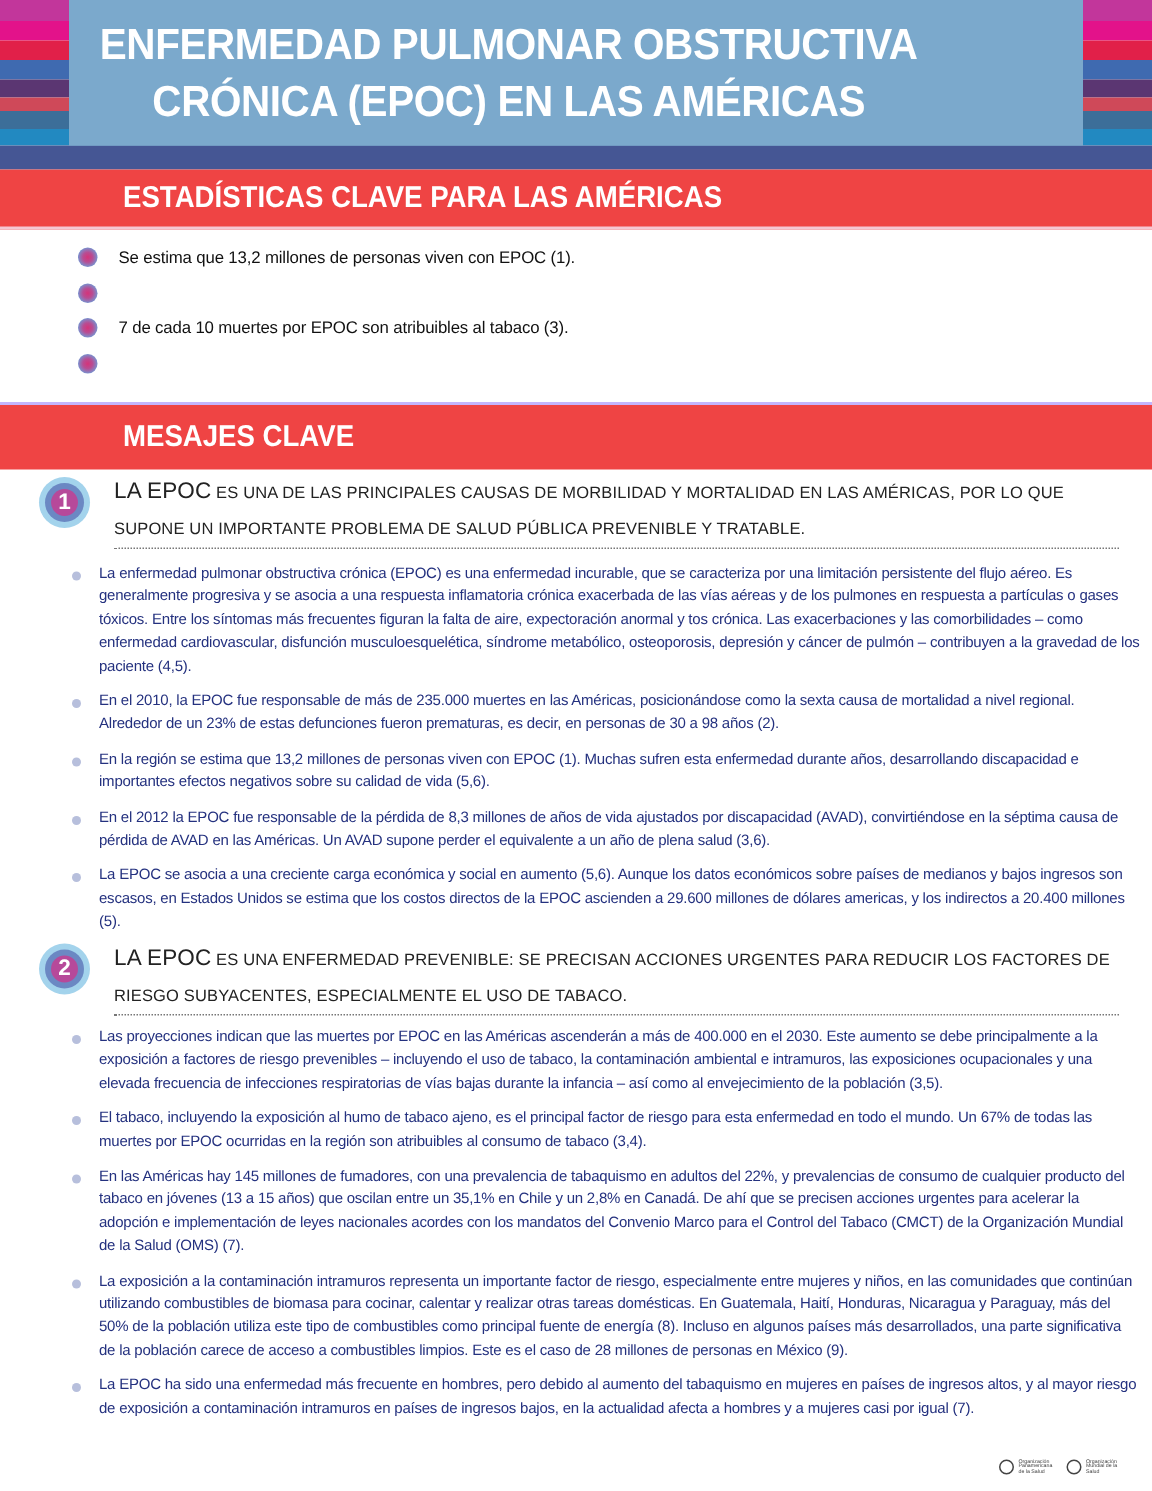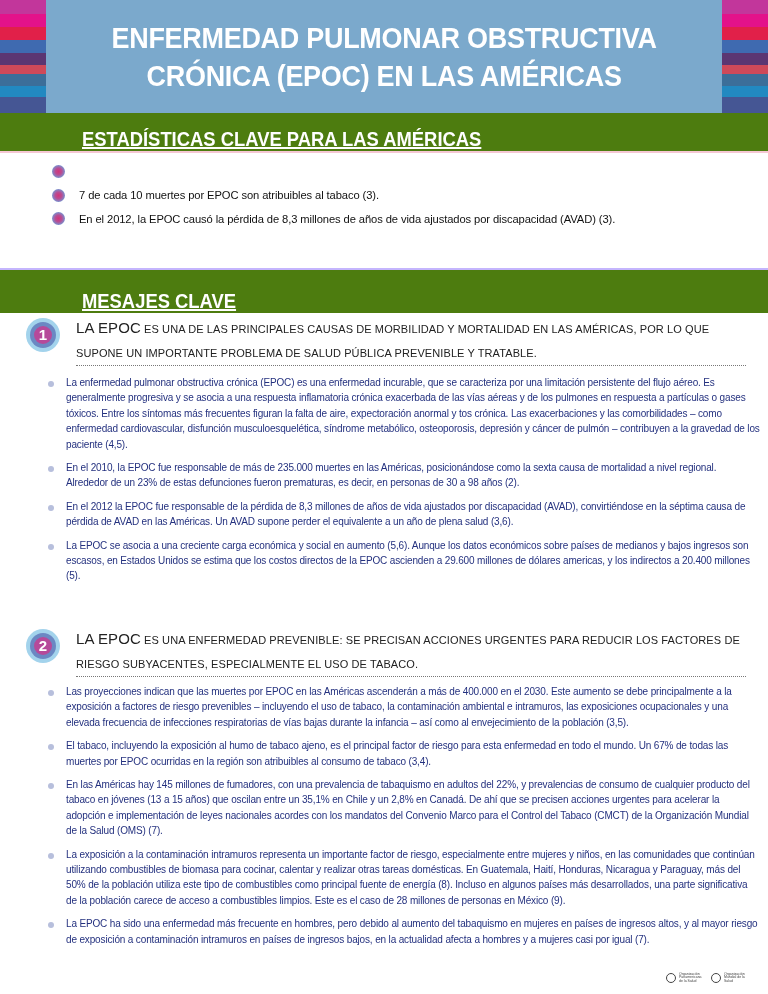--- a/index.html
+++ b/index.html
@@ -3,34 +3,34 @@
 <meta charset="utf-8">
 <style>
   * { box-sizing: border-box; margin: 0; padding: 0; }
   html, body { width: 768px; height: 994px; overflow: hidden; background: #ffffff; }
   body { font-family: "Liberation Sans", sans-serif; position: relative; }
 
   .stripes { position: absolute; top: 0; left: 0; width: 768px; height: 113px; }
   .stripe { width: 100%; }
 
   .title-box {
-    position: absolute; left: 46px; top: 0; width: 438px; height: 113px;
+    position: absolute; left: 46px; top: 0; width: 438px; height: 97px;
     background: #7ba9cc; width: 676px;
-    display: flex; flex-direction: column; align-items: center; justify-content: center;
+    display: flex; flex-direction: column; align-items: flex-start; justify-content: center;
   }
   .title-box h1 {
     color: #ffffff; font-family: "Liberation Sans", sans-serif; font-weight: bold;
     font-size: 29px; line-height: 38px; text-align: center; letter-spacing: -0.3px;
     transform: scaleX(0.93);
   }
 
   .band {
-    position: absolute; left: 0; width: 768px; background: #4d7c0f;
+    position: absolute; left: 0; width: 768px; background: #ef4444;
     color: #fff; font-weight: bold; font-size: 20px; padding-left: 82px;
-    display: flex; align-items: flex-end; text-decoration: underline;
+    display: flex; align-items: center;
   }
   .band span { transform: scaleX(0.92); transform-origin: left center; display: inline-block; }
   .band.stats { top: 113px; height: 40px; }
   .band.msgs { top: 268px; height: 45px; border-top: 2px solid #c4b5fd; }
   .band.stats { border-bottom: 2px solid #f5c7d3; }
 
   .stats-list { position: absolute; top: 160px; left: 52px; width: 700px; }
   .stat-item { display: flex; align-items: center; height: 23.5px; }
   .stat-bullet {
     width: 13px; height: 13px; border-radius: 50%; margin-right: 14px; flex-shrink: 0;
@@ -92,28 +92,31 @@
   </h1>
 </div>
 
 <div class="band stats">
   <span>ESTADÍSTICAS CLAVE PARA LAS AMÉRICAS</span>
 </div>
 
 <div class="stats-list">
   <div class="stat-item">
     <span class="stat-bullet"></span>
+    <span class="stat-text">Se estima que 13,2 millones de personas viven con EPOC (1).</span>
+  </div>
+  <div class="stat-item">
+    <span class="stat-bullet"></span>
   </div>
   <div class="stat-item">
     <span class="stat-bullet"></span>
     <span class="stat-text">7 de cada 10 muertes por EPOC son atribuibles al tabaco (3).</span>
   </div>
   <div class="stat-item">
     <span class="stat-bullet"></span>
-    <span class="stat-text">En el 2012, la EPOC causó la pérdida de  8,3 millones de años de vida ajustados por discapacidad (AVAD) (3).</span>
   </div>
 </div>
 
 <div class="band msgs">
   <span>MESAJES CLAVE</span>
 </div>
 
 <div class="msg-head" style="top:316px">
   <div class="msg-num">
     <div class="ring2"></div>
@@ -130,20 +133,24 @@
   <div class="body-item">
     <span class="body-bullet"></span>
     <span class="body-text">La enfermedad pulmonar obstructiva crónica (EPOC) es una enfermedad incurable, que se caracteriza por una limitación persistente del flujo aéreo. Es generalmente progresiva y se asocia a una respuesta inflamatoria crónica exacerbada de las vías aéreas y de los pulmones en respuesta a partículas o gases tóxicos. Entre los síntomas más frecuentes figuran la falta de aire, expectoración anormal y tos crónica. Las exacerbaciones y las comorbilidades – como enfermedad cardiovascular, disfunción musculoesquelética, síndrome metabólico, osteoporosis, depresión y cáncer de pulmón – contribuyen a la gravedad de los paciente (4,5).</span>
   </div>
   <div class="body-item">
     <span class="body-bullet"></span>
     <span class="body-text">En el 2010, la EPOC fue responsable de más de 235.000 muertes en las Américas, posicionándose como la sexta causa de mortalidad a nivel regional. Alrededor de un 23% de estas defunciones fueron prematuras, es decir, en personas de 30 a 98 años (2).</span>
   </div>
   <div class="body-item">
     <span class="body-bullet"></span>
+    <span class="body-text">En la región se estima que 13,2 millones de personas viven con EPOC (1). Muchas sufren esta enfermedad durante años, desarrollando discapacidad e importantes efectos negativos sobre su calidad de vida (5,6).</span>
+  </div>
+  <div class="body-item">
+    <span class="body-bullet"></span>
     <span class="body-text">En el 2012 la EPOC fue responsable de la pérdida de 8,3 millones de años de vida ajustados por discapacidad (AVAD), convirtiéndose en la séptima causa de pérdida de AVAD en las Américas. Un AVAD supone perder el equivalente a un año de plena salud (3,6).</span>
   </div>
   <div class="body-item">
     <span class="body-bullet"></span>
     <span class="body-text">La EPOC se asocia a una creciente carga  económica  y social  en aumento (5,6). Aunque los datos económicos sobre países de medianos y bajos ingresos son escasos, en Estados Unidos se estima que los costos directos de la EPOC ascienden a 29.600 millones de dólares americas, y los indirectos a 20.400 millones (5).</span>
   </div>
 </div>
 
 <div class="msg-head" style="top:627px">
   <div class="msg-num">

